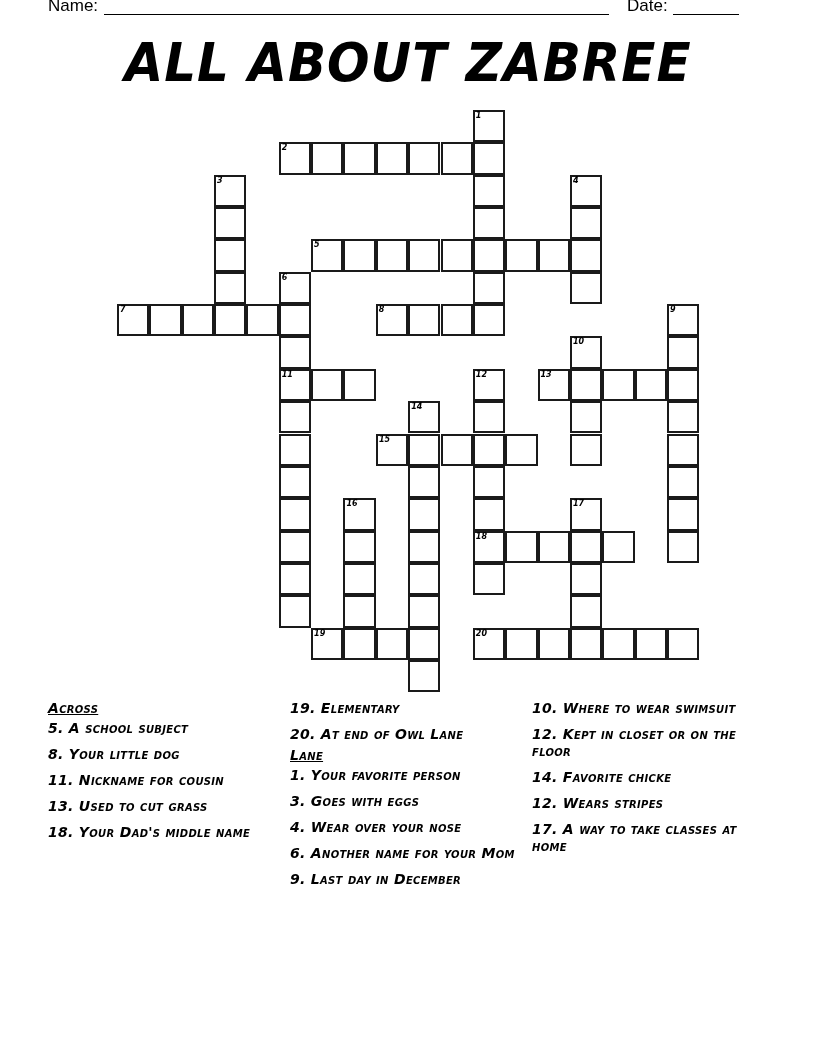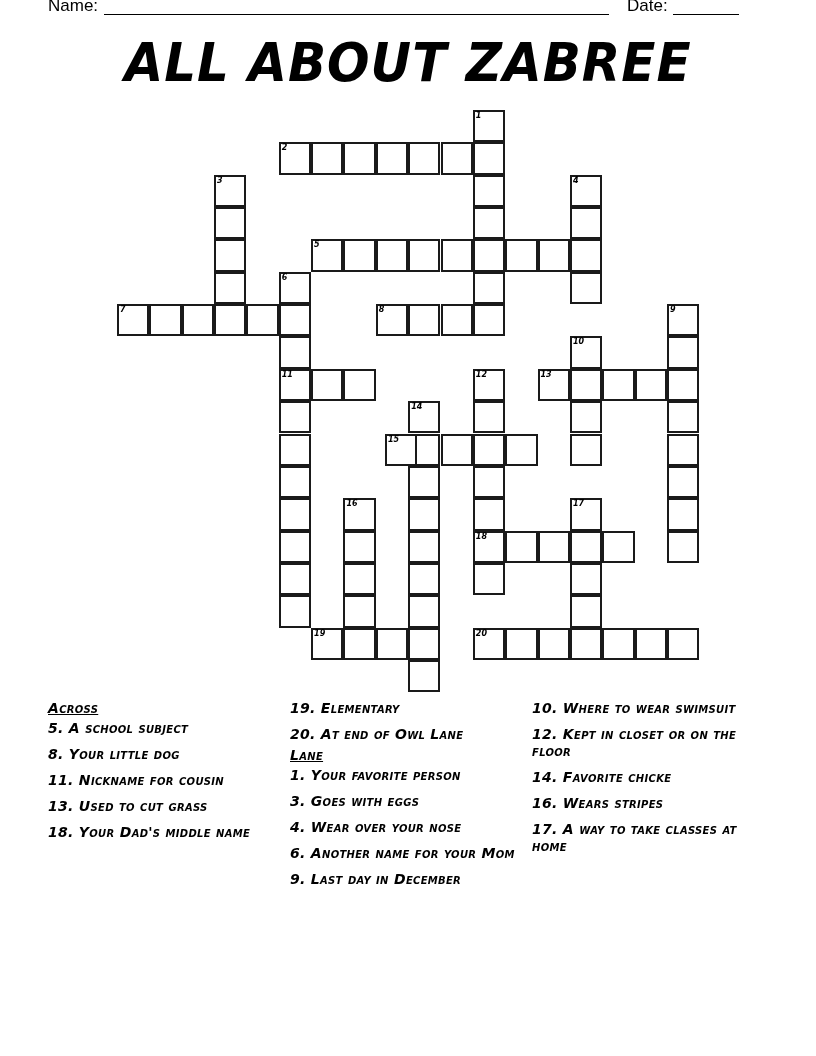--- a/index.html
+++ b/index.html
@@ -138,21 +138,21 @@
       <span class="num">14</span>
     </div>
     <div class="cell" style="left: 408.15px; top: 433.5px;"></div>
     <div class="cell" style="left: 408.15px; top: 465.85px;"></div>
     <div class="cell" style="left: 408.15px; top: 498.2px;"></div>
     <div class="cell" style="left: 408.15px; top: 530.55px;"></div>
     <div class="cell" style="left: 408.15px; top: 562.9px;"></div>
     <div class="cell" style="left: 408.15px; top: 595.25px;"></div>
     <div class="cell" style="left: 408.15px; top: 627.6px;"></div>
     <div class="cell" style="left: 408.15px; top: 659.95px;"></div>
-    <div class="cell" style="left: 385px; top: 433.5px;">
+    <div class="cell" style="left: 376px; top: 433.5px;">
       <span class="num">15</span>
     </div>
     <div class="cell" style="left: 440.5px; top: 433.5px;"></div>
     <div class="cell" style="left: 505.2px; top: 433.5px;"></div>
     <div class="cell" style="left: 343.45px; top: 498.2px;">
       <span class="num">16</span>
     </div>
     <div class="cell" style="left: 343.45px; top: 530.55px;"></div>
     <div class="cell" style="left: 343.45px; top: 562.9px;"></div>
     <div class="cell" style="left: 343.45px; top: 595.25px;"></div>
@@ -197,16 +197,16 @@
     <div class="clue">1. Your favorite person</div>
     <div class="clue">3. Goes with eggs</div>
     <div class="clue">4. Wear over your nose</div>
     <div class="clue">6. Another name for your Mom</div>
     <div class="clue">9. Last day in December</div>
   </div>
   <div class="clue-col" id="col3">
     <div class="clue">10. Where to wear swimsuit</div>
     <div class="clue">12. Kept in closet or on the floor</div>
     <div class="clue">14. Favorite chicke</div>
-    <div class="clue">16. Wears stripes</div>
+    <div class="clue">12. Wears stripes</div>
     <div class="clue">17. A way to take classes at home</div>
   </div>
 </div>
 
 </body></html>

